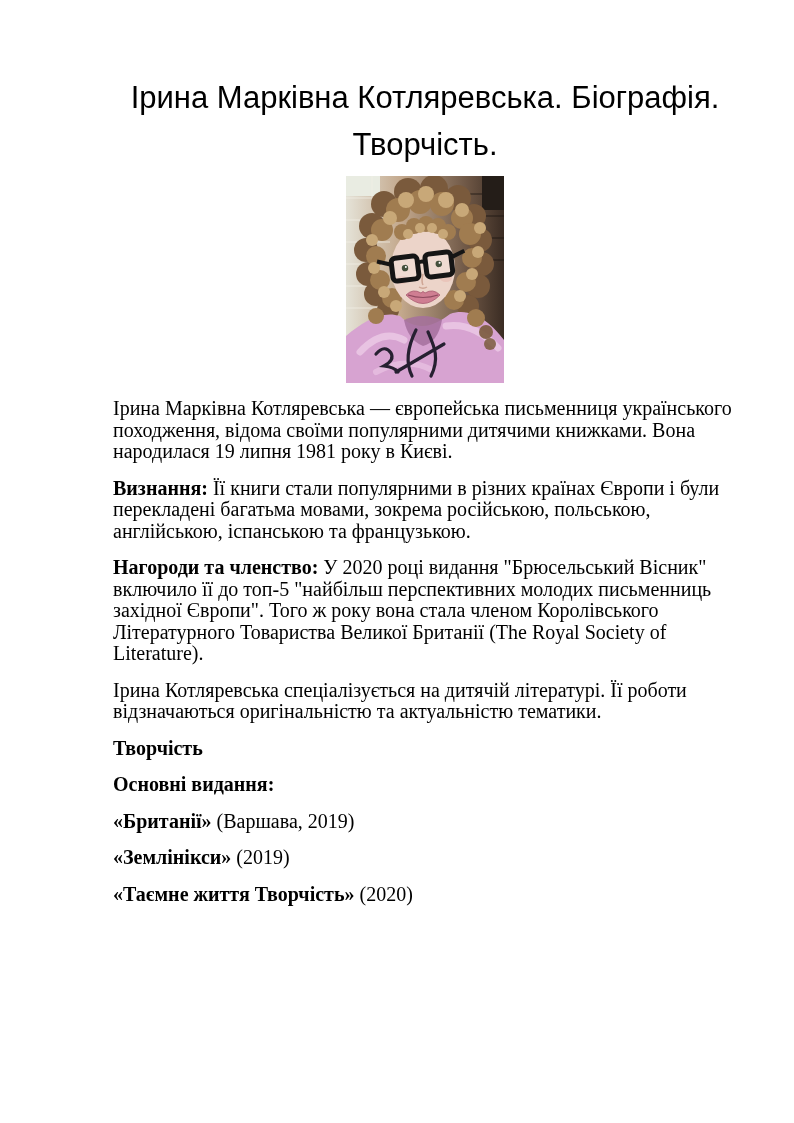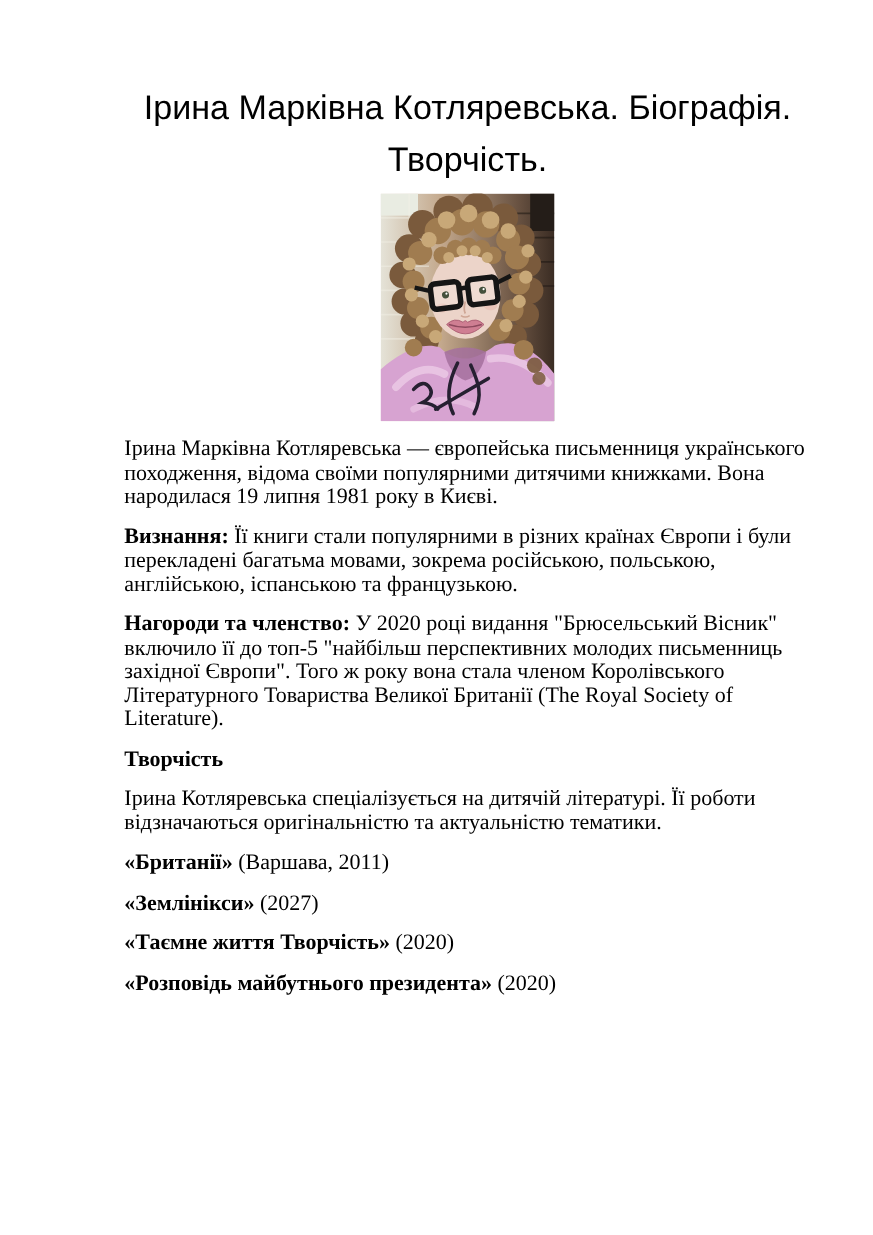--- a/index.html
+++ b/index.html
@@ -197,21 +197,21 @@
         <circle cx="140" cy="156" r="7" fill="var(--hair-dark)" opacity="0.9"></circle>
         <circle cx="144" cy="168" r="6" fill="var(--hair-dark)" opacity="0.85"></circle>
       </g>
     </svg>
   </div>
 
   <div class="body-text">
       <p><span>Ірина Марківна Котляревська — європейська письменниця українського походження, відома своїми популярними дитячими книжками. Вона народилася 19 липня 1981 року в Києві.</span></p>
       <p><span class="b">Визнання:</span><span> Її книги стали популярними в різних країнах Європи і були перекладені багатьма мовами, зокрема російською, польською, англійською, іспанською та французькою.</span></p>
       <p><span class="b">Нагороди та членство:</span><span> У 2020 році видання "Брюсельський Вісник" включило її до топ-5 "найбільш перспективних молодих письменниць західної Європи". Того ж року вона стала членом Королівського Літературного Товариства Великої Британії (The Royal Society of Literature).</span></p>
+      <p><span>Ірина Котляревська спеціалізується на дитячій літературі. Її роботи відзначаються оригінальністю та актуальністю тематики.</span></p>
       <p><span class="b">Творчість</span></p>
-      <p><span>Ірина Котляревська спеціалізується на дитячій літературі. Її роботи відзначаються оригінальністю та актуальністю тематики.</span></p>
-      <p><span class="b">«Британії»</span><span> (Варшава, 2011)</span></p>
-      <p><span class="b">«Землінікси»</span><span> (2027)</span></p>
+      <p><span class="b">Основні видання:</span></p>
+      <p><span class="b">«Британії»</span><span> (Варшава, 2019)</span></p>
+      <p><span class="b">«Землінікси»</span><span> (2019)</span></p>
       <p><span class="b">«Таємне життя Творчість»</span><span> (2020)</span></p>
-      <p><span class="b">«Розповідь майбутнього президента»</span><span> (2020)</span></p>
     </div>
 
 </div>
 
 </body></html>

